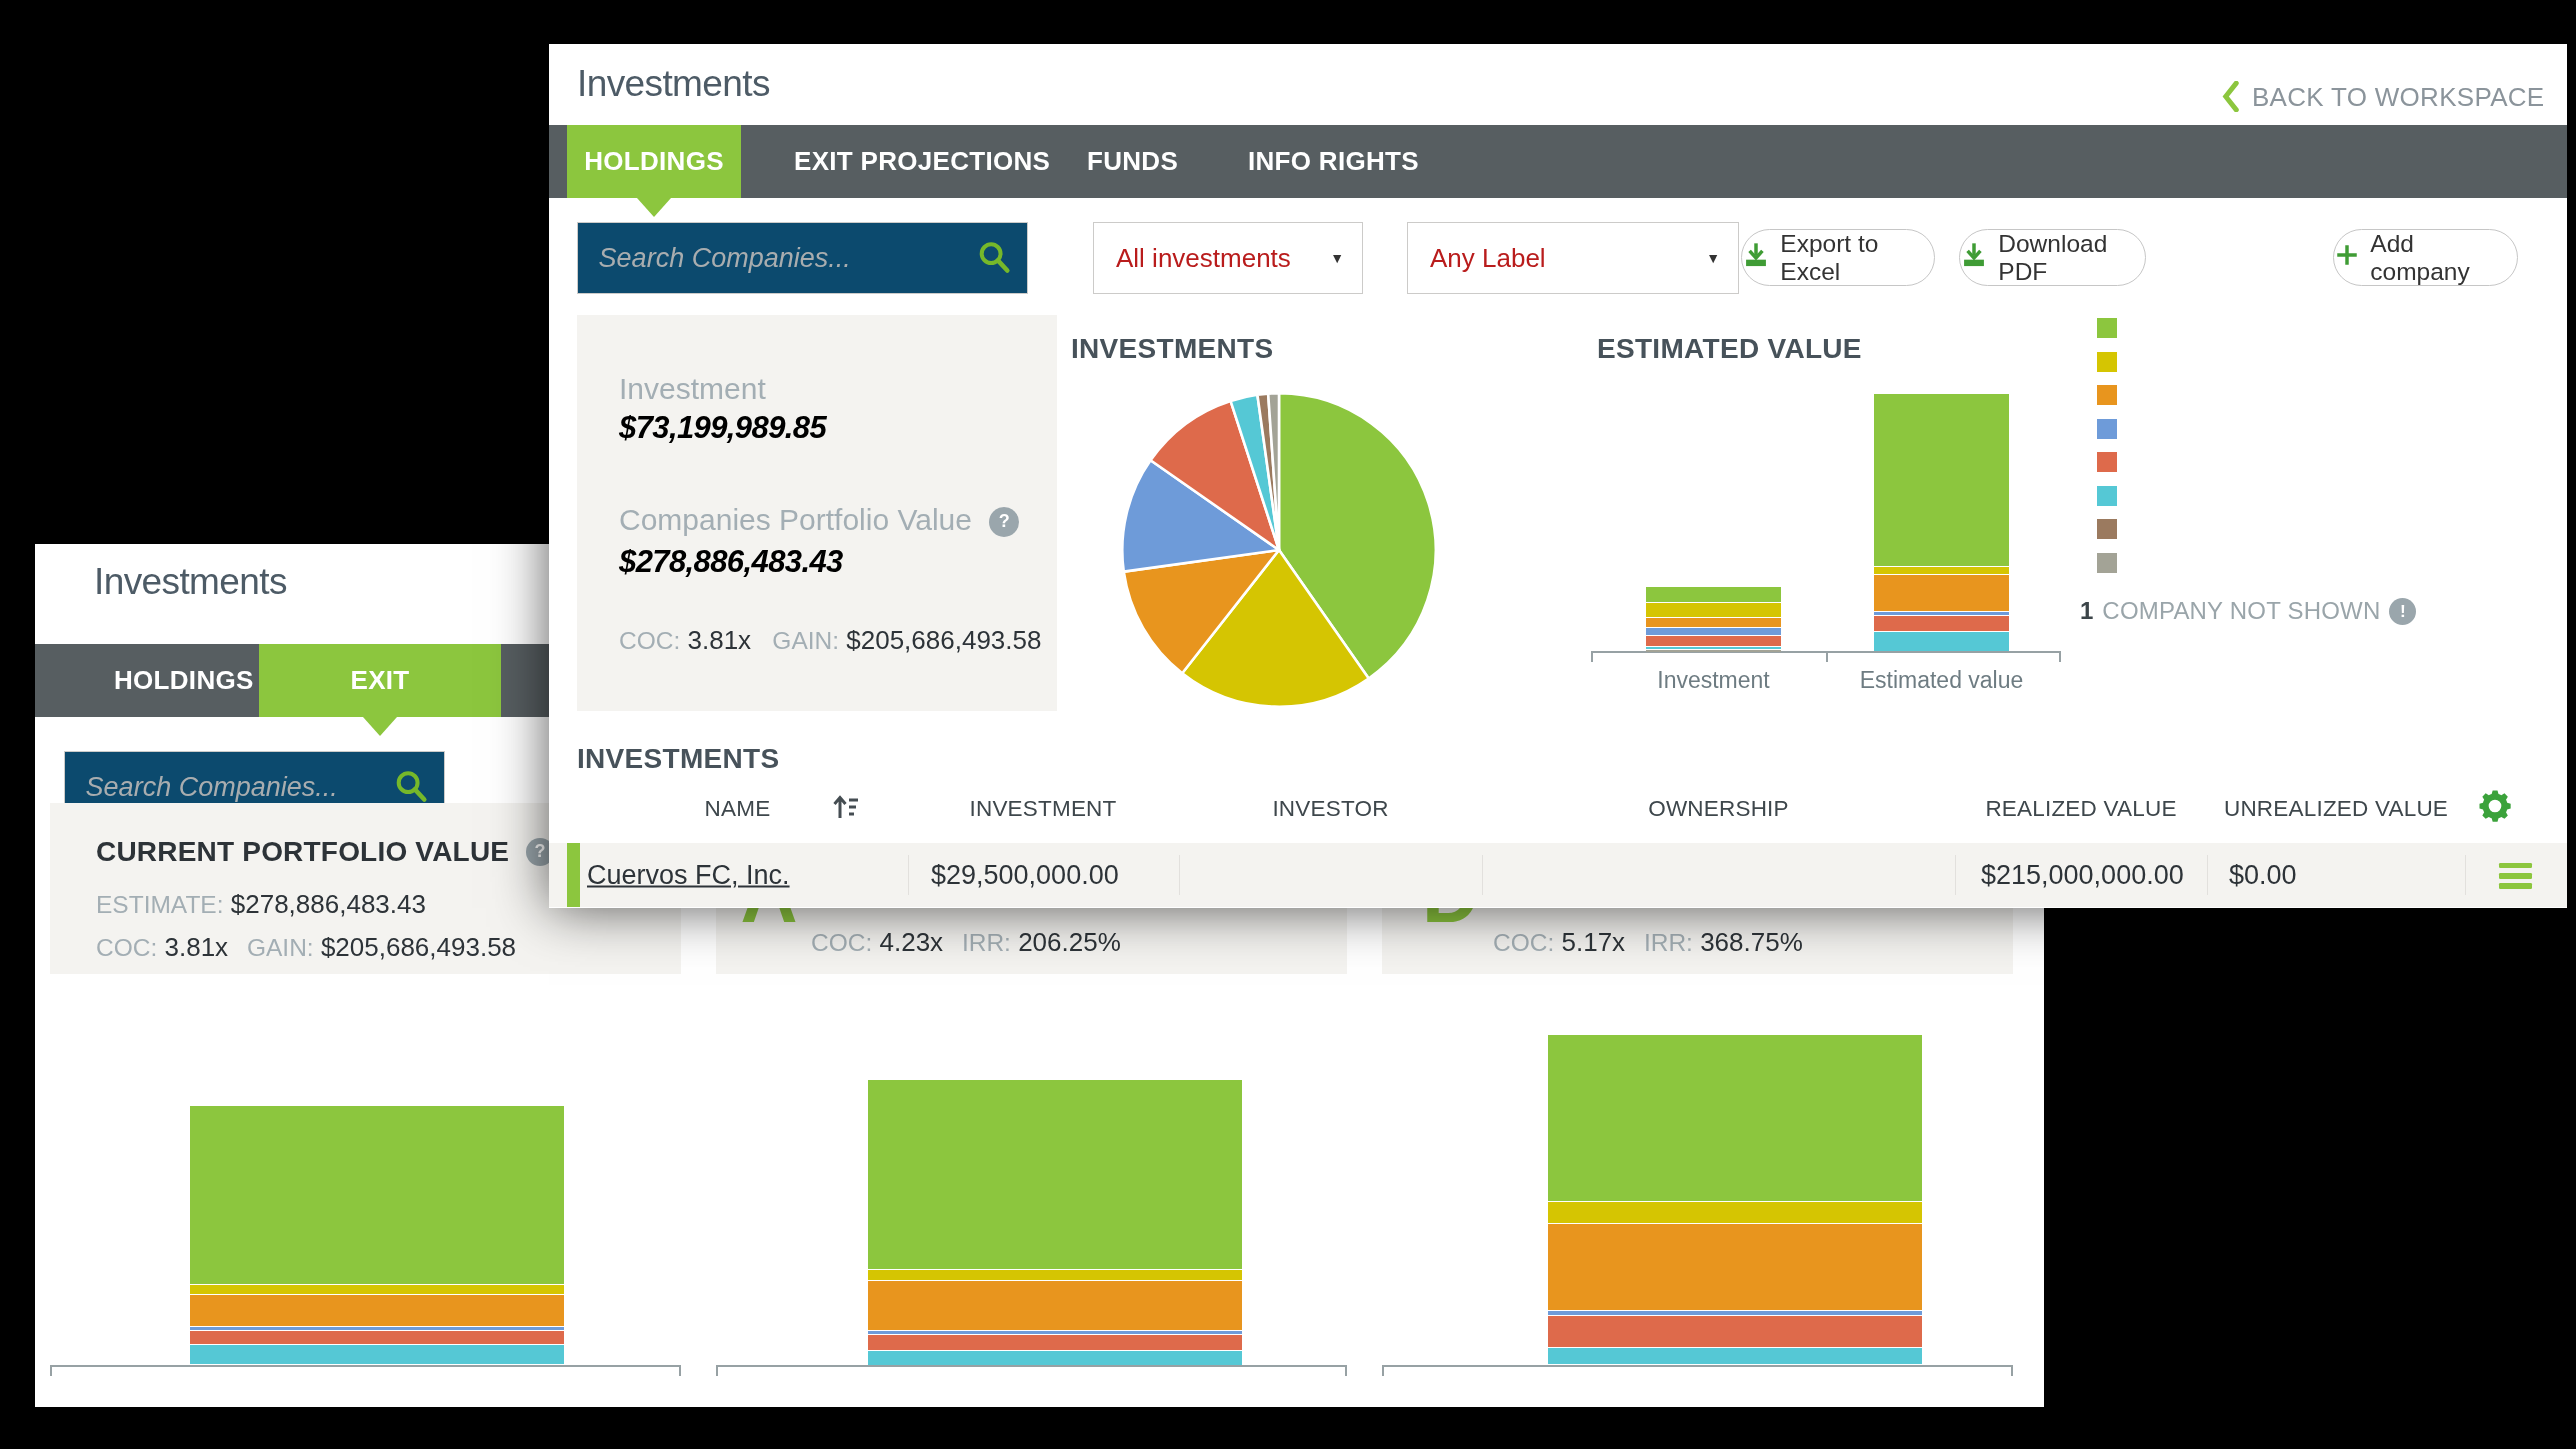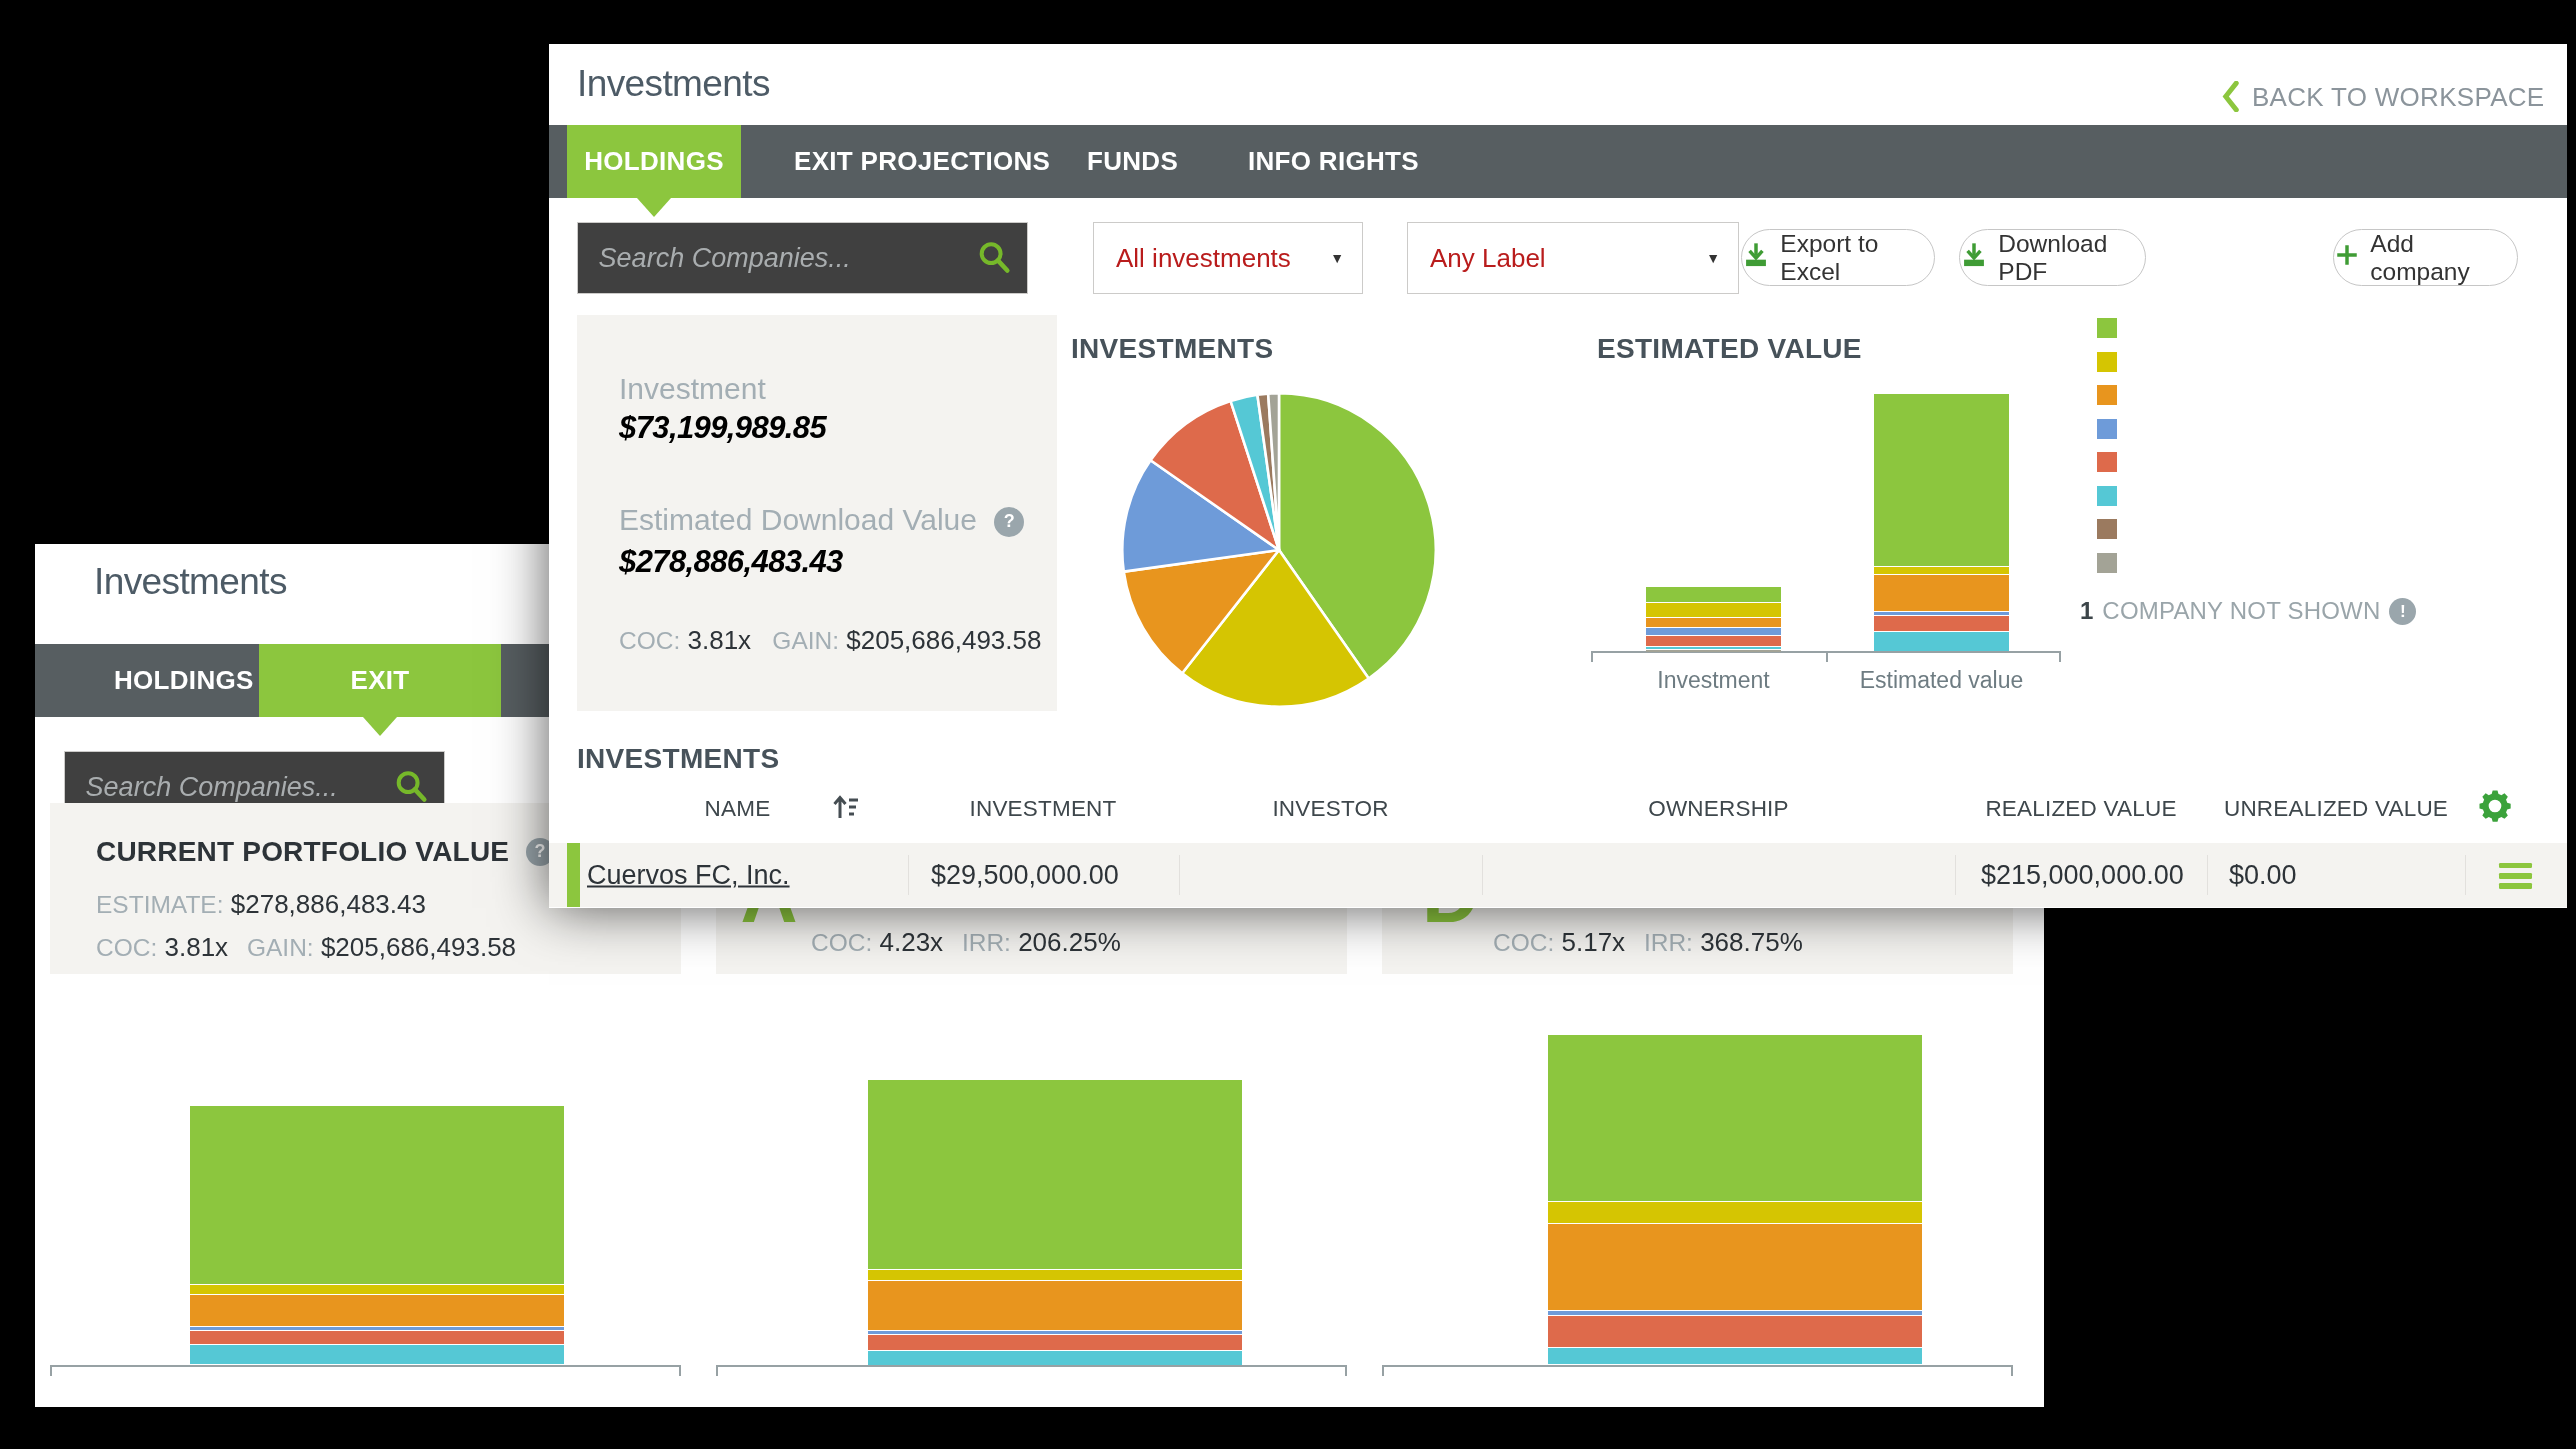--- a/index.html
+++ b/index.html
@@ -9,21 +9,21 @@
   .win { position:absolute; background:#fff; box-shadow:0 0 52px rgba(0,0,0,.65); }
   .abs { position:absolute; }
 
   .win-title { font-size:37px; color:#4d5b66; font-weight:400; letter-spacing:-0.6px; }
   .tabbar { position:absolute; left:0; right:0; height:73px; background:#575e61; }
   .tab-label { position:absolute; top:0; height:73px; line-height:73px; color:#fff; font-weight:700; font-size:26px; letter-spacing:0.3px; cursor:pointer; }
   .tab-active { position:absolute; top:0; height:73px; background:#8cc63e; text-align:center; }
   .tab-active .tab-label { position:static; display:block; }
   .tab-pointer { position:absolute; top:73px; width:0; height:0; border-left:17.4px solid transparent; border-right:17.4px solid transparent; border-top:19.3px solid #8cc63e; }
 
-  .search-box { position:absolute; background:#404040; border:1.3px solid #cccbc9; }
+  .search-box { position:absolute; background:#0c4a6e; border:1.3px solid #cccbc9; }
   .search-ph { position:absolute; left:20.6px; top:50%; transform:translateY(-50%); font-style:italic; color:#a9adaf; font-size:27px; }
   .search-ico { position:absolute; right:15.5px; top:50%; transform:translateY(-50%); }
 
   .select { position:absolute; background:#fff; border:1.3px solid #cccbc9; }
   .select-val { position:absolute; left:22px; top:50%; transform:translateY(-50%); color:#b91c1c; font-size:26px; }
   .select-caret { position:absolute; right:18px; top:50%; transform:translateY(-50%); font-size:14px; color:#333; }
 
   .pill { position:absolute; height:57px; border:1.3px solid #c6c6c6; border-radius:30px; background:#fff; display:flex; align-items:center; justify-content:center; gap:10.3px; font-size:24.5px; color:#333; cursor:pointer; }
 
   .panel { background:#f4f3f0; }
@@ -226,21 +226,21 @@
           <path d="M12 3v18M3 12h18" stroke="#3f9c35" stroke-width="3.2" fill="none"></path>
         </svg>
       </span>
       <span>Add company</span>
     </div>
 
     <div class="abs panel" style="left:28px; top:271px; width:480px; height:396px;">
       <div class="abs lbl-gray" style="left:42px; top:57px; font-size:30px;">Investment</div>
       <div class="abs big-green" style="left:42px; top:95px;">$73,199,989.85</div>
       <div class="abs" style="left:42px; top:188px; font-size:30px;">
-        <span class="lbl-gray">Estimated Download Value</span>
+        <span class="lbl-gray">Companies Portfolio Value</span>
         <span class="circle-ico" style="width:30px;height:30px;font-size:18px;vertical-align:2.6px;margin-left:9px;">?</span>
       </div>
       <div class="abs big-green" style="left:42px; top:229px;">$278,886,483.43</div>
       <div class="abs stat-line" style="left:42px; top:310px;">
         <span class="lbl-gray">COC:</span>
         <span class="val-dark">3.81x</span>
         <span class="lbl-gray" style="margin-left:14px;">GAIN:</span>
         <span class="val-dark">$205,686,493.58</span>
       </div>
     </div>

